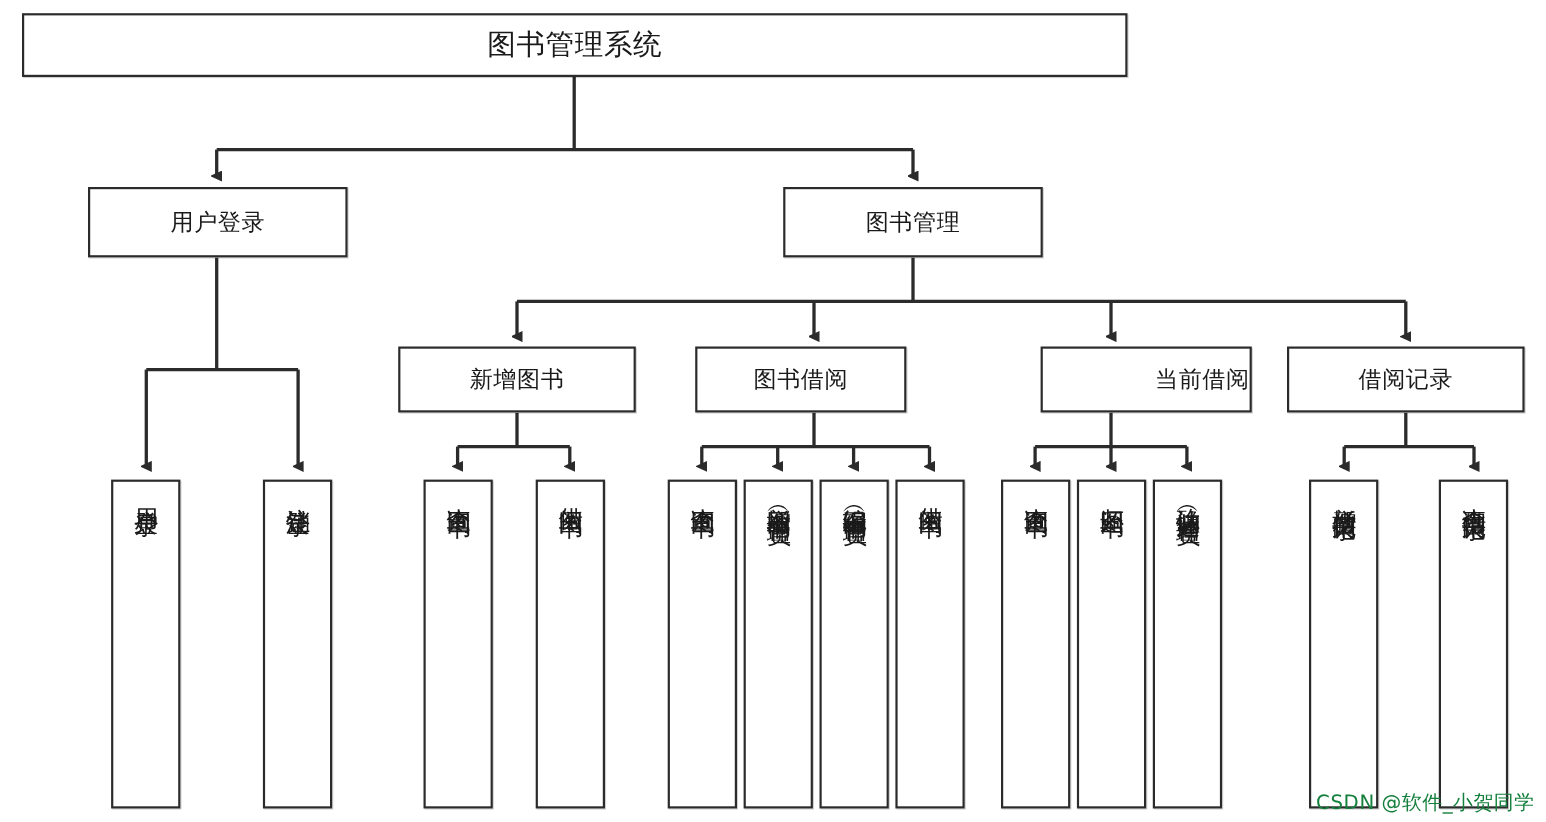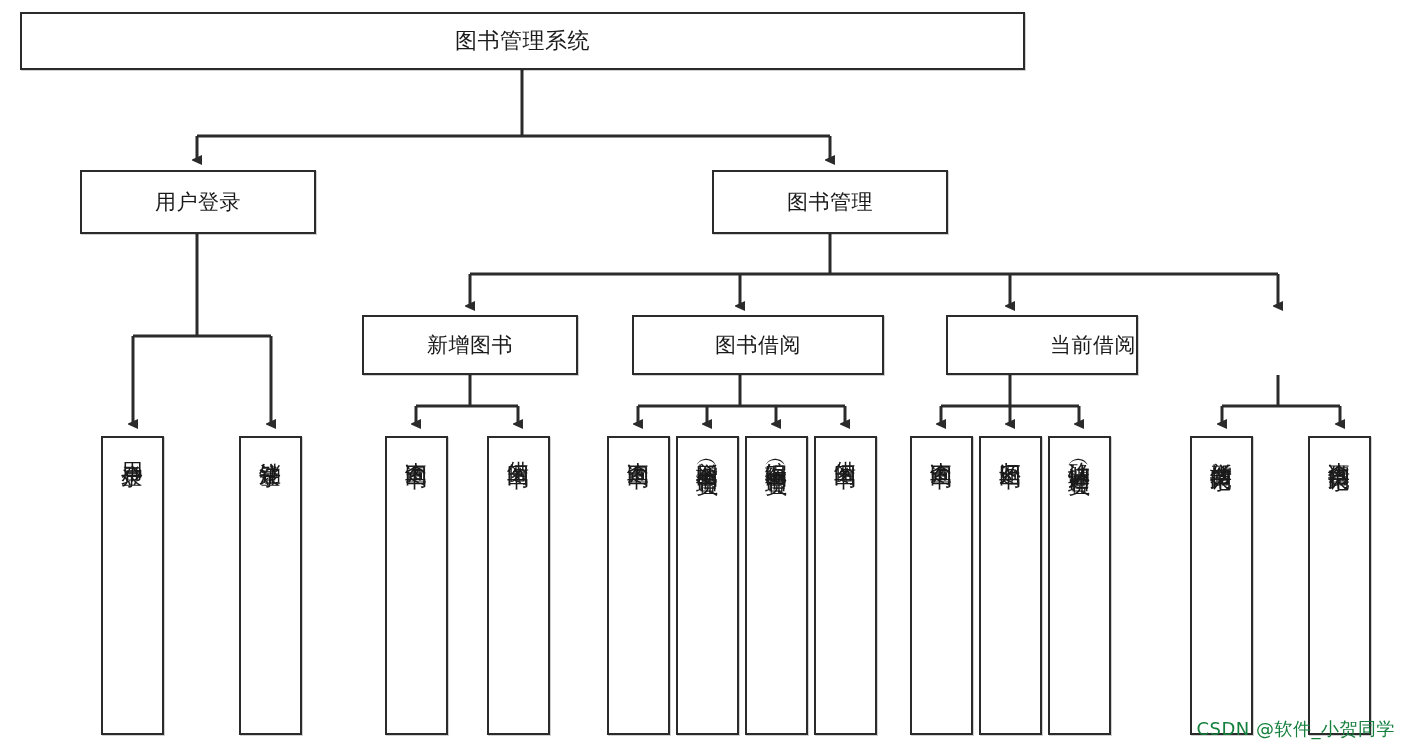--- a/index.html
+++ b/index.html
@@ -52,21 +52,21 @@
     padding-top: 6px;
   }
   .node.vert .lbl {
     writing-mode: vertical-rl;
     text-orientation: upright;
     font-size: 22px;
     line-height: 1.05;
     letter-spacing: 2px;
     white-space: nowrap;
   }
-  .node.root .lbl { font-size: 22px; }
+  .node.root .lbl { font-size: 26px; }
   #watermark {
     position: absolute;
     right: 10px;
     bottom: 6px;
     font-size: 18px;
     color: #15803d;
     letter-spacing: 0.5px;
     white-space: nowrap;
   }
 </style>
@@ -134,28 +134,31 @@
   </div>
 
   <div class="node horiz" style="left:712px; top:170px; width:236px; height:64px;align-items:center;">
     <span class="lbl">图书管理</span>
   </div>
 
   <div class="node horiz" style="left:362px; top:315px; width:216px; height:60px;">
     <span class="lbl">新增图书</span>
   </div>
 
-  <div class="node horiz" style="left:632px; top:315px; width:252px; height:60px;">
+  <div class="node horiz" style="left:632px; top:315px; width:192px; height:60px;">
     <span class="lbl">图书借阅</span>
   </div>
 
   <div class="node horiz" style="left:946px; top:315px; width:192px; height:60px;justify-content:flex-end;">
     <span class="lbl">当前借阅</span>
   </div>
 
+  <div class="node horiz" style="left:1170px; top:315px; width:216px; height:60px;">
+    <span class="lbl">借阅记录</span>
+  </div>
 
   <div class="node vert" style="left:101px; top:436px; width:63px; height:299px;">
     <span class="lbl">用户登录</span>
   </div>
 
   <div class="node vert" style="left:239px; top:436px; width:63px; height:299px;">
     <span class="lbl">注销登录</span>
   </div>
 
   <div class="node vert" style="left:385px; top:436px; width:63px; height:299px;">

